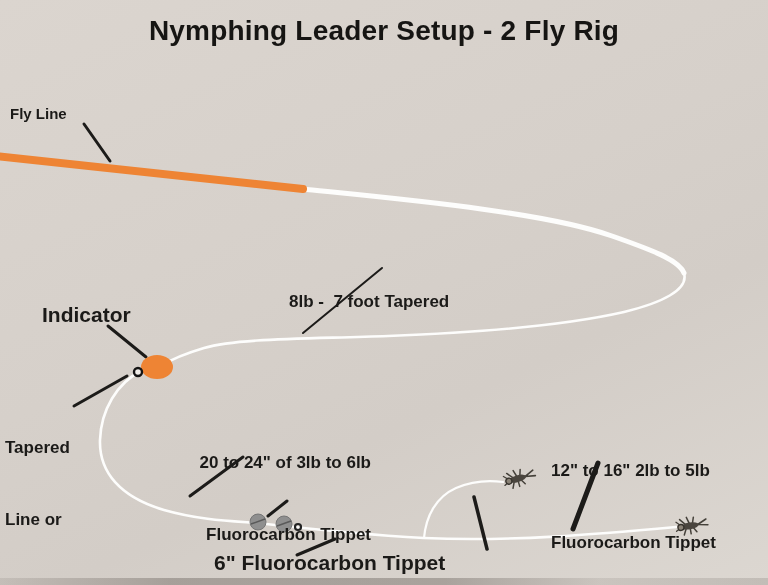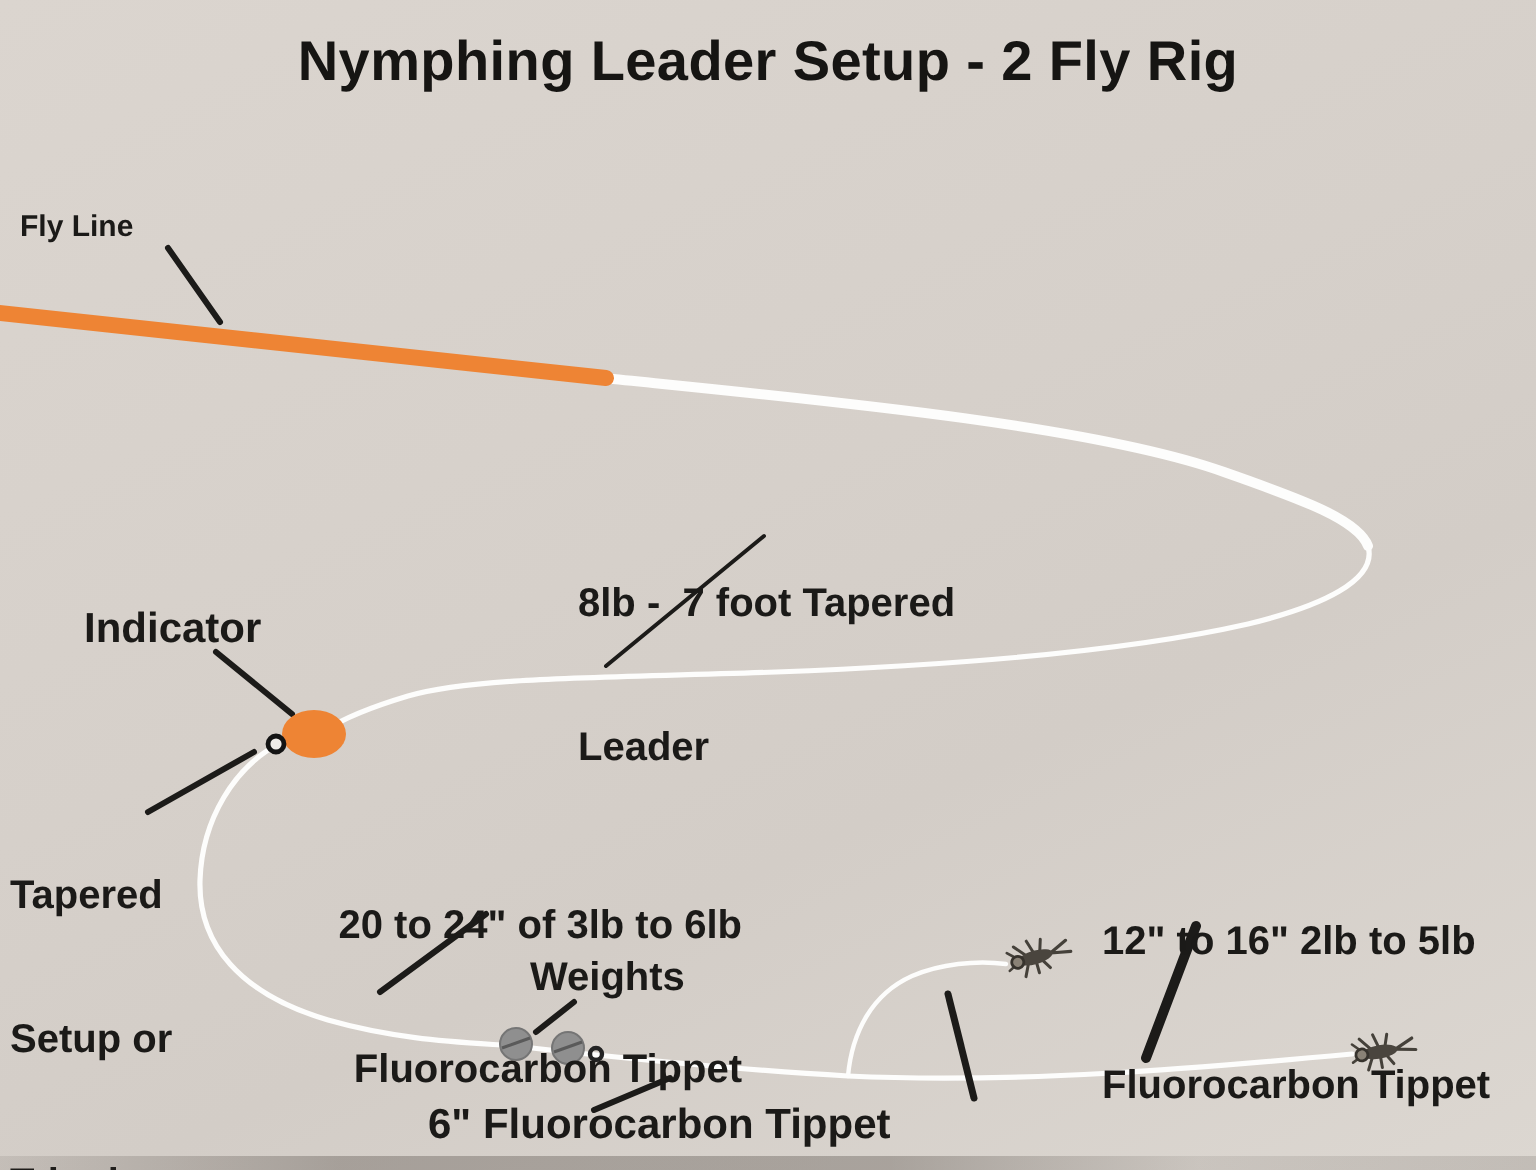--- a/index.html
+++ b/index.html
@@ -20,21 +20,21 @@
       rgba(60,52,46,0.30) 22%,
       rgba(60,52,46,0.30) 58%,
       rgba(60,52,46,0.10) 78%,
       rgba(60,52,46,0.16) 100%);
   }
   svg.diagram { position: absolute; left: 0; top: 0; }
   .lbl {
     position: absolute;
     color: #1b1a18;
     font-weight: 700;
-    font-size: 20px;
+    font-size: 17px;
     line-height: 24px;
     white-space: pre;
   }
   .title {
     position: absolute;
     top: 15px; left: 0; right: 0;
     text-align: center;
     color: #161513;
     font-weight: 700;
     font-size: 28px;
@@ -106,42 +106,40 @@
     <use href="#nymph" transform="translate(506,482) rotate(-16)"></use>
     <use href="#nymph" transform="translate(678,528) rotate(-10)"></use>
   </svg>
 
   <div class="title">Nymphing Leader Setup - 2 Fly Rig</div>
 
   <div class="lbl lbl-fly-line">Fly Line</div>
 
   <div class="lbl lbl-tapered">
     <div>8lb -  7 foot Tapered</div>
-    <div>Leader</div>
   </div>
 
   <div class="lbl lbl-indicator">Indicator</div>
 
   <div class="lbl lbl-ring">
     <div>Tapered</div>
-    <div>Setup or</div>
+    <div>Line or</div>
     <div>Tripple</div>
     
     
   </div>
 
   <div class="lbl lbl-upper-tippet">
     <div>20 to 24" of 3lb to 6lb</div>
     <div>Fluorocarbon Tippet</div>
   </div>
 
   <div class="lbl lbl-lower-tippet">
     <div>12" to 16" 2lb to 5lb</div>
     <div>Fluorocarbon Tippet</div>
   </div>
 
-  <div class="lbl lbl-weights">Weights</div>
 
   <div class="lbl lbl-dropper">6" Fluorocarbon Tippet</div>
 
 
   <div class="bottom-edge"></div>
 </div>
 
 </body></html>

